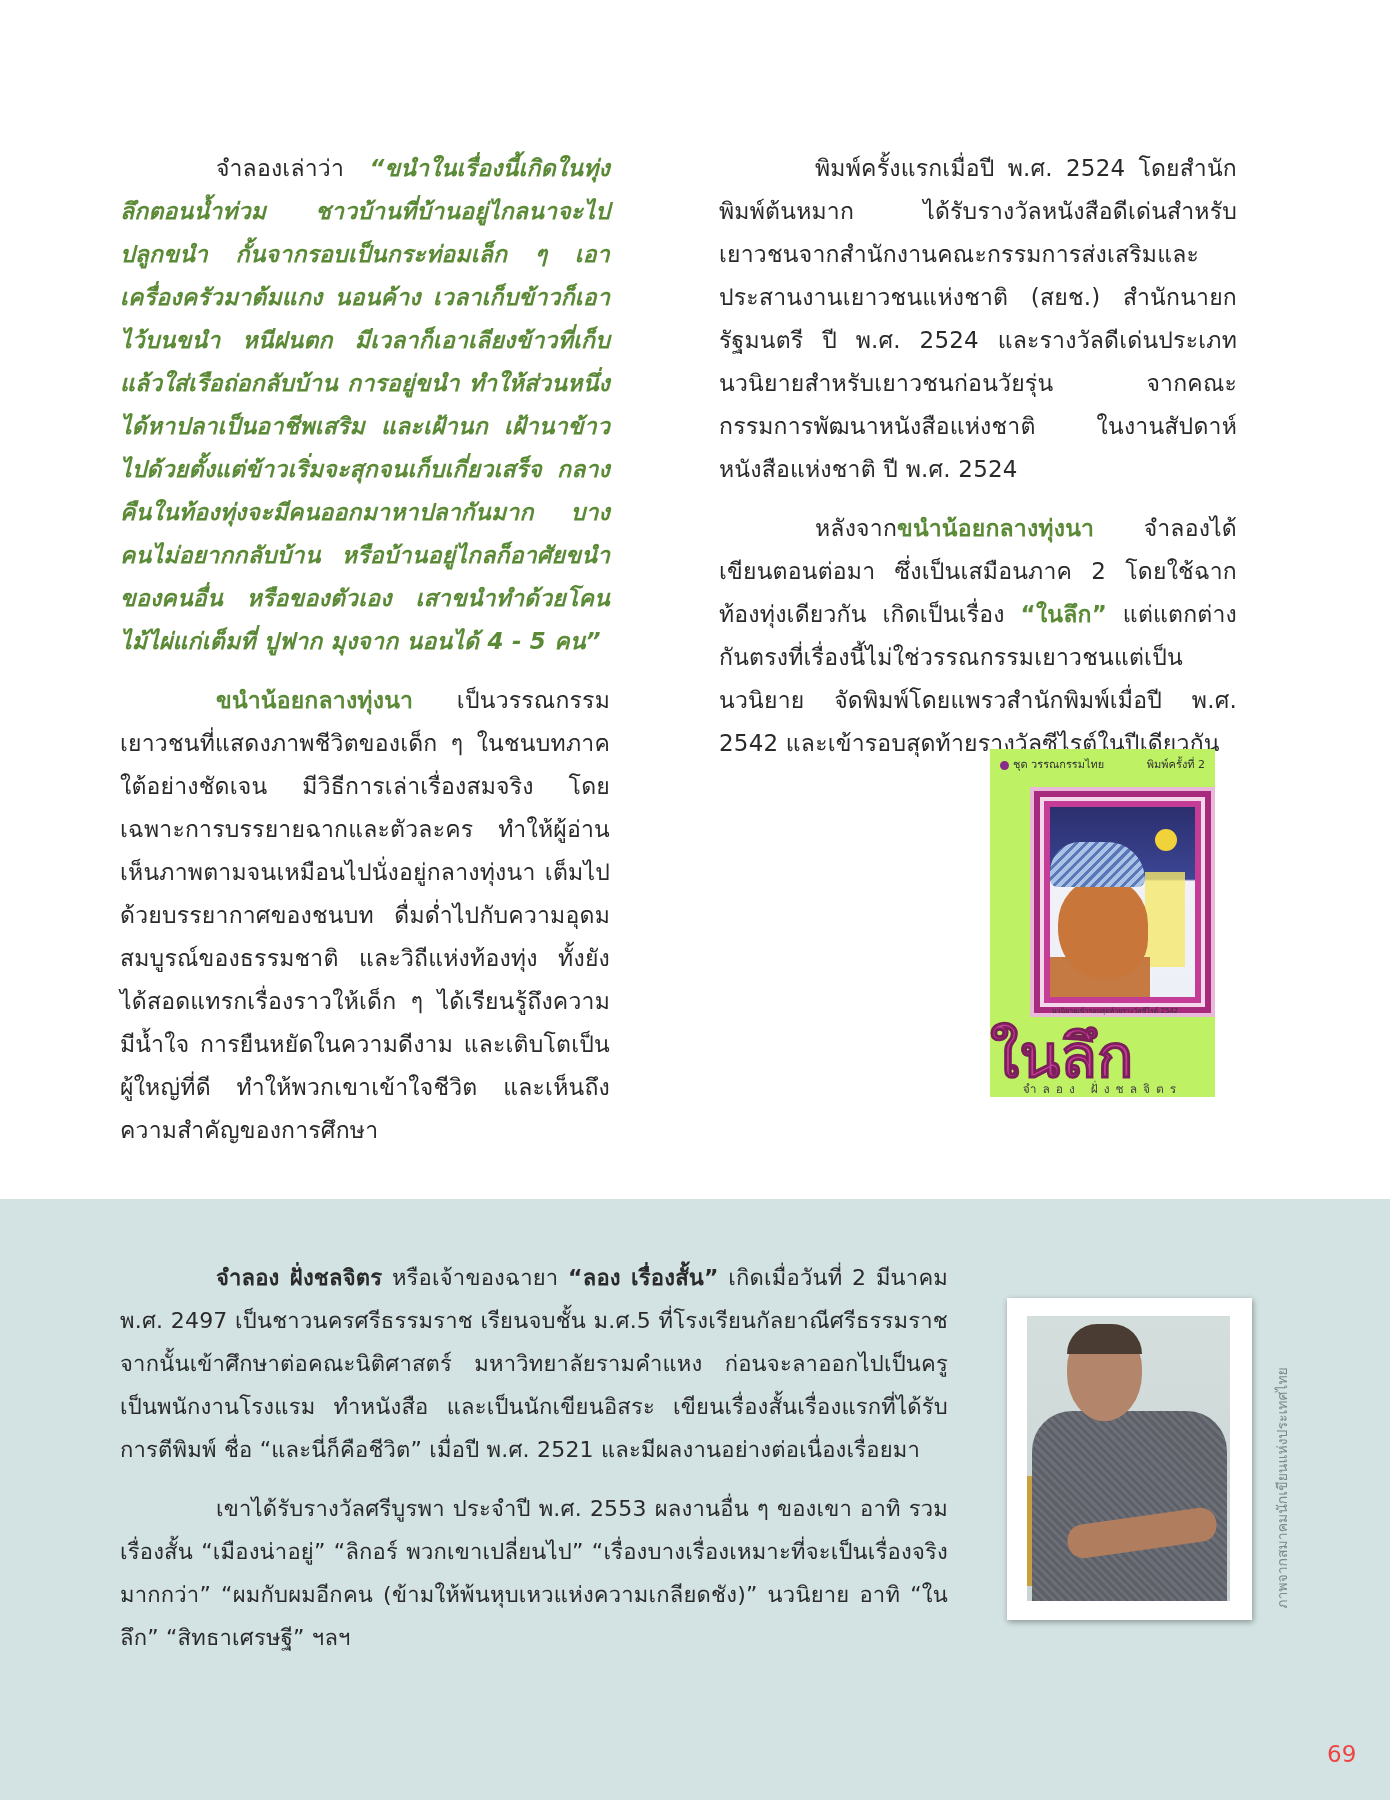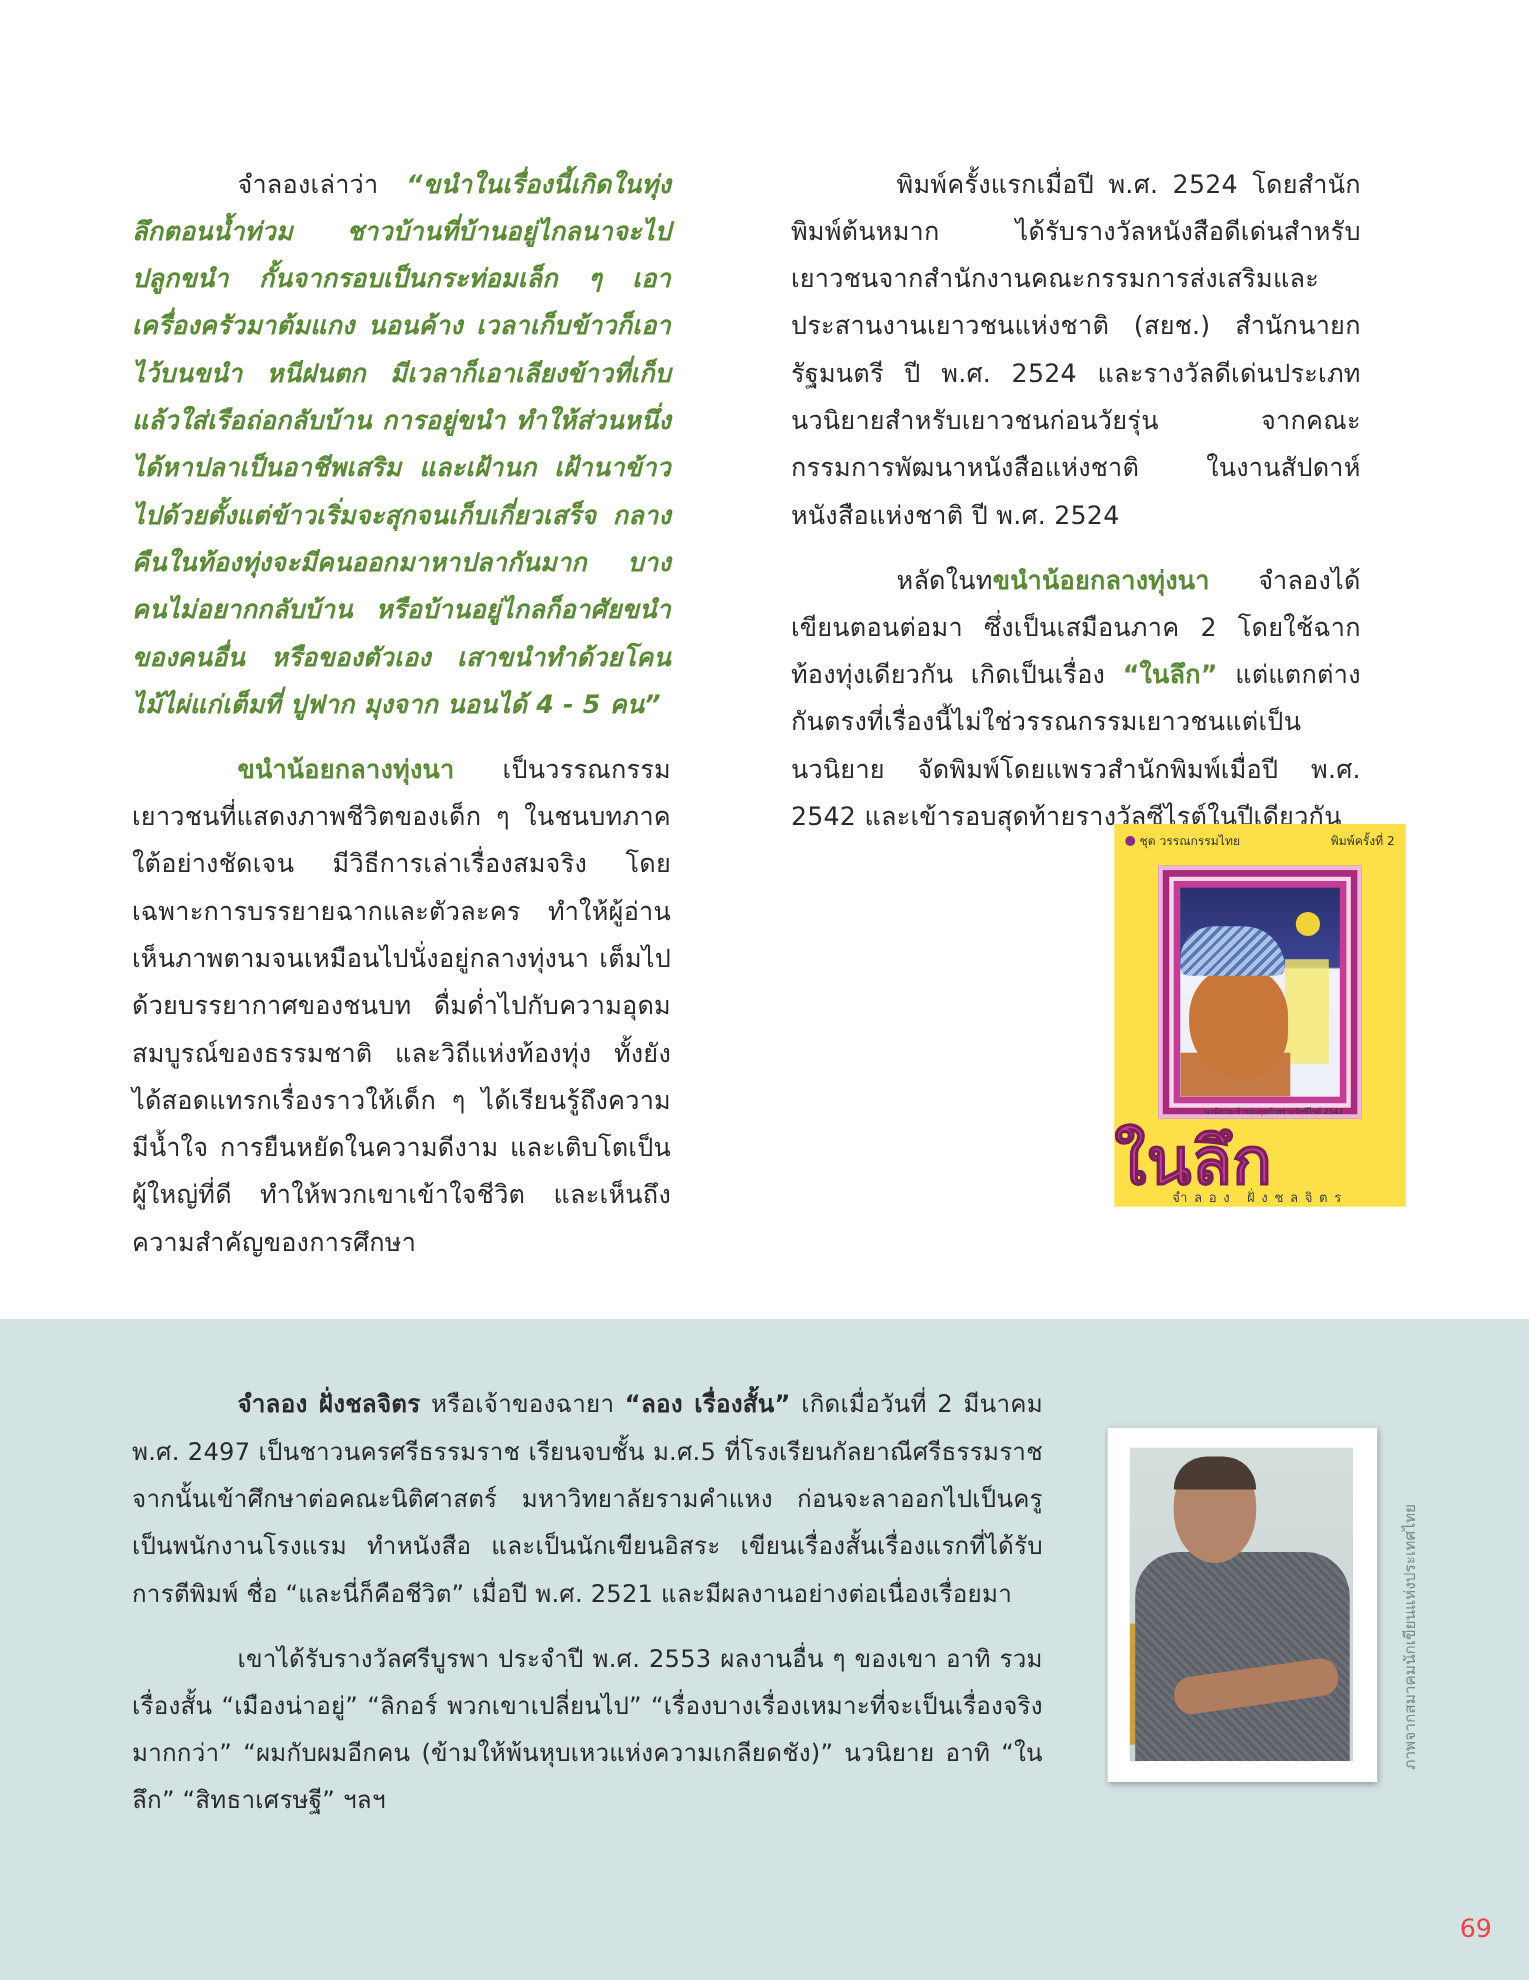--- a/index.html
+++ b/index.html
@@ -17,22 +17,22 @@
     letter-spacing: 0.2px;
   }
   .col p { margin: 16px; }
   .indent { text-indent: 96px; }
   .quote { color: #5b8a36; font-style: italic; font-weight: bold; }
   .bold-green { color: #5b8a36; font-weight: bold; }
   #left-col { left: 104px; top: 131px; width: 522px; }
   #right-col { left: 703px; top: 131px; width: 550px; }
 
   .book-cover {
-    position: absolute; left: 990px; top: 749px; width: 265px; height: 348px;
-    background: #fde047; box-sizing: border-box; overflow: hidden; margin-left: 23px;
+    position: absolute; left: 990px; top: 749px; width: 225px; height: 348px;
+    background: #bef264; box-sizing: border-box; overflow: hidden;
   }
   .bc-top { position: absolute; left: 10px; top: 6px; right: 10px; font-size: 11px; color: #333; display: flex; justify-content: space-between; }
   .bc-logo { display: inline-block; width: 9px; height: 9px; border-radius: 50%; background: #8a2a8a; margin-right: 4px; vertical-align: middle; }
   .bc-frame {
     position: absolute; left: 40px; top: 38px; width: 185px; height: 230px;
     background: #c43c95; border: 4px solid #e9b9da; box-sizing: border-box;
     box-shadow: inset 0 0 0 6px #a72a7c, inset 0 0 0 10px #f3d7ea;
   }
   .bc-art {
     position: absolute; left: 16px; top: 16px; right: 16px; bottom: 16px;
@@ -76,21 +76,21 @@
 </head>
 <body>
 
 <div id="left-col" class="col">
   <p class="indent"><span>จำลองเล่าว่า </span><span class="quote">“ขนำในเรื่องนี้เกิดในทุ่งลึกตอนน้ำท่วม ชาวบ้านที่บ้านอยู่ไกลนาจะไปปลูกขนำ กั้นจากรอบเป็นกระท่อมเล็ก ๆ เอาเครื่องครัวมาต้มแกง นอนค้าง เวลาเก็บข้าวก็เอาไว้บนขนำ หนีฝนตก มีเวลาก็เอาเลียงข้าวที่เก็บแล้วใส่เรือถ่อกลับบ้าน การอยู่ขนำ ทำให้ส่วนหนึ่งได้หาปลาเป็นอาชีพเสริม และเฝ้านก เฝ้านาข้าวไปด้วยตั้งแต่ข้าวเริ่มจะสุกจนเก็บเกี่ยวเสร็จ กลางคืนในท้องทุ่งจะมีคนออกมาหาปลากันมาก บางคนไม่อยากกลับบ้าน หรือบ้านอยู่ไกลก็อาศัยขนำของคนอื่น หรือของตัวเอง เสาขนำทำด้วยโคนไม้ไผ่แก่เต็มที่ ปูฟาก มุงจาก นอนได้ 4 - 5 คน”</span></p>
   <p class="indent"><span class="bold-green">ขนำน้อยกลางทุ่งนา</span><span> เป็นวรรณกรรมเยาวชนที่แสดงภาพชีวิตของเด็ก ๆ ในชนบทภาคใต้อย่างชัดเจน มีวิธีการเล่าเรื่องสมจริง โดยเฉพาะการบรรยายฉากและตัวละคร ทำให้ผู้อ่านเห็นภาพตามจนเหมือนไปนั่งอยู่กลางทุ่งนา เต็มไปด้วยบรรยากาศของชนบท ดื่มด่ำไปกับความอุดมสมบูรณ์ของธรรมชาติ และวิถีแห่งท้องทุ่ง ทั้งยังได้สอดแทรกเรื่องราวให้เด็ก ๆ ได้เรียนรู้ถึงความมีน้ำใจ การยืนหยัดในความดีงาม และเติบโตเป็นผู้ใหญ่ที่ดี ทำให้พวกเขาเข้าใจชีวิต และเห็นถึงความสำคัญของการศึกษา</span></p>
 </div>
 
 <div id="right-col" class="col">
   <p class="indent">พิมพ์ครั้งแรกเมื่อปี พ.ศ. 2524 โดยสำนักพิมพ์ต้นหมาก ได้รับรางวัลหนังสือดีเด่นสำหรับเยาวชนจากสำนักงานคณะกรรมการส่งเสริมและประสานงานเยาวชนแห่งชาติ (สยช.) สำนักนายกรัฐมนตรี ปี พ.ศ. 2524 และรางวัลดีเด่นประเภทนวนิยายสำหรับเยาวชนก่อนวัยรุ่น จากคณะกรรมการพัฒนาหนังสือแห่งชาติ ในงานสัปดาห์หนังสือแห่งชาติ ปี พ.ศ. 2524</p>
-  <p class="indent"><span>หลัดในท</span><span class="bold-green">ขนำน้อยกลางทุ่งนา</span><span> จำลองได้เขียนตอนต่อมา ซึ่งเป็นเสมือนภาค 2 โดยใช้ฉากท้องทุ่งเดียวกัน เกิดเป็นเรื่อง </span><span class="bold-green">“ในลึก”</span><span> แต่แตกต่างกันตรงที่เรื่องนี้ไม่ใช่วรรณกรรมเยาวชนแต่เป็นนวนิยาย จัดพิมพ์โดยแพรวสำนักพิมพ์เมื่อปี พ.ศ. 2542 และเข้ารอบสุดท้ายรางวัลซีไรต์ในปีเดียวกัน</span></p>
+  <p class="indent"><span>หลังจาก</span><span class="bold-green">ขนำน้อยกลางทุ่งนา</span><span> จำลองได้เขียนตอนต่อมา ซึ่งเป็นเสมือนภาค 2 โดยใช้ฉากท้องทุ่งเดียวกัน เกิดเป็นเรื่อง </span><span class="bold-green">“ในลึก”</span><span> แต่แตกต่างกันตรงที่เรื่องนี้ไม่ใช่วรรณกรรมเยาวชนแต่เป็นนวนิยาย จัดพิมพ์โดยแพรวสำนักพิมพ์เมื่อปี พ.ศ. 2542 และเข้ารอบสุดท้ายรางวัลซีไรต์ในปีเดียวกัน</span></p>
 </div>
 
 <div class="book-cover">
   <div class="bc-top">
     <span><span class="bc-logo"></span><span>ชุด วรรณกรรมไทย</span></span>
     <span>พิมพ์ครั้งที่ 2</span>
   </div>
   <div class="bc-frame">
     <div class="bc-art">
       <div class="bc-moon"></div>

